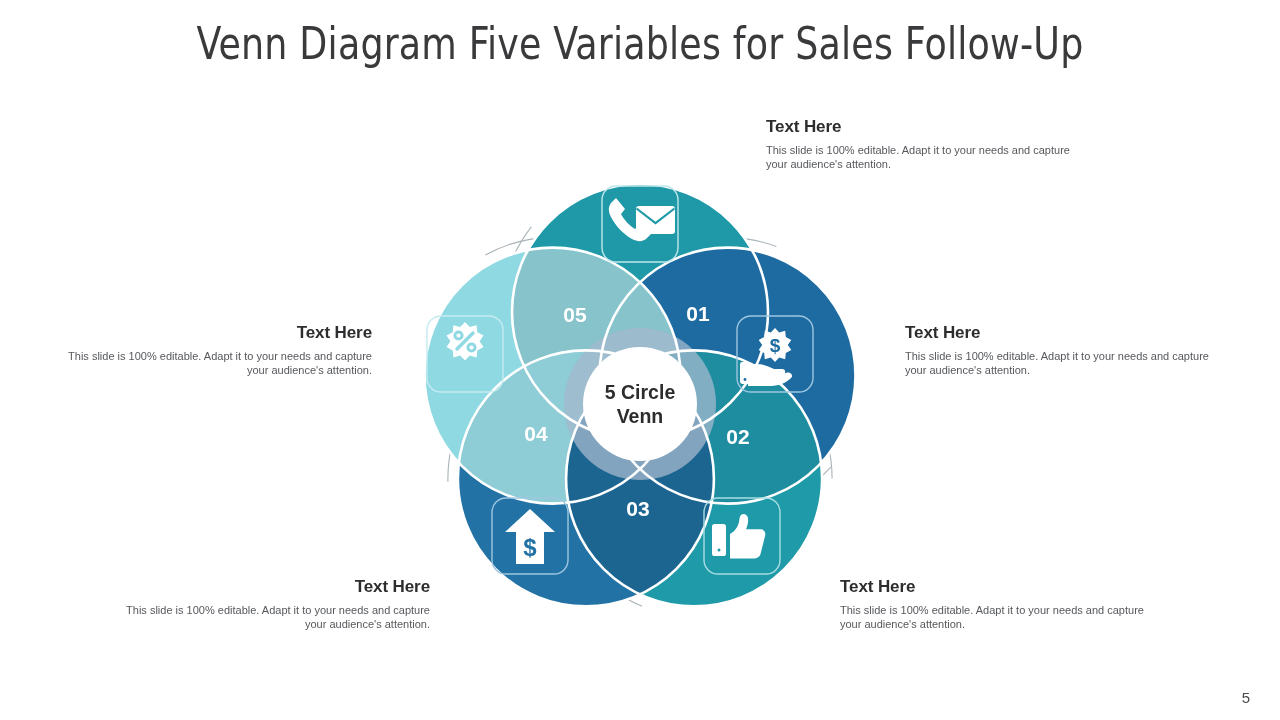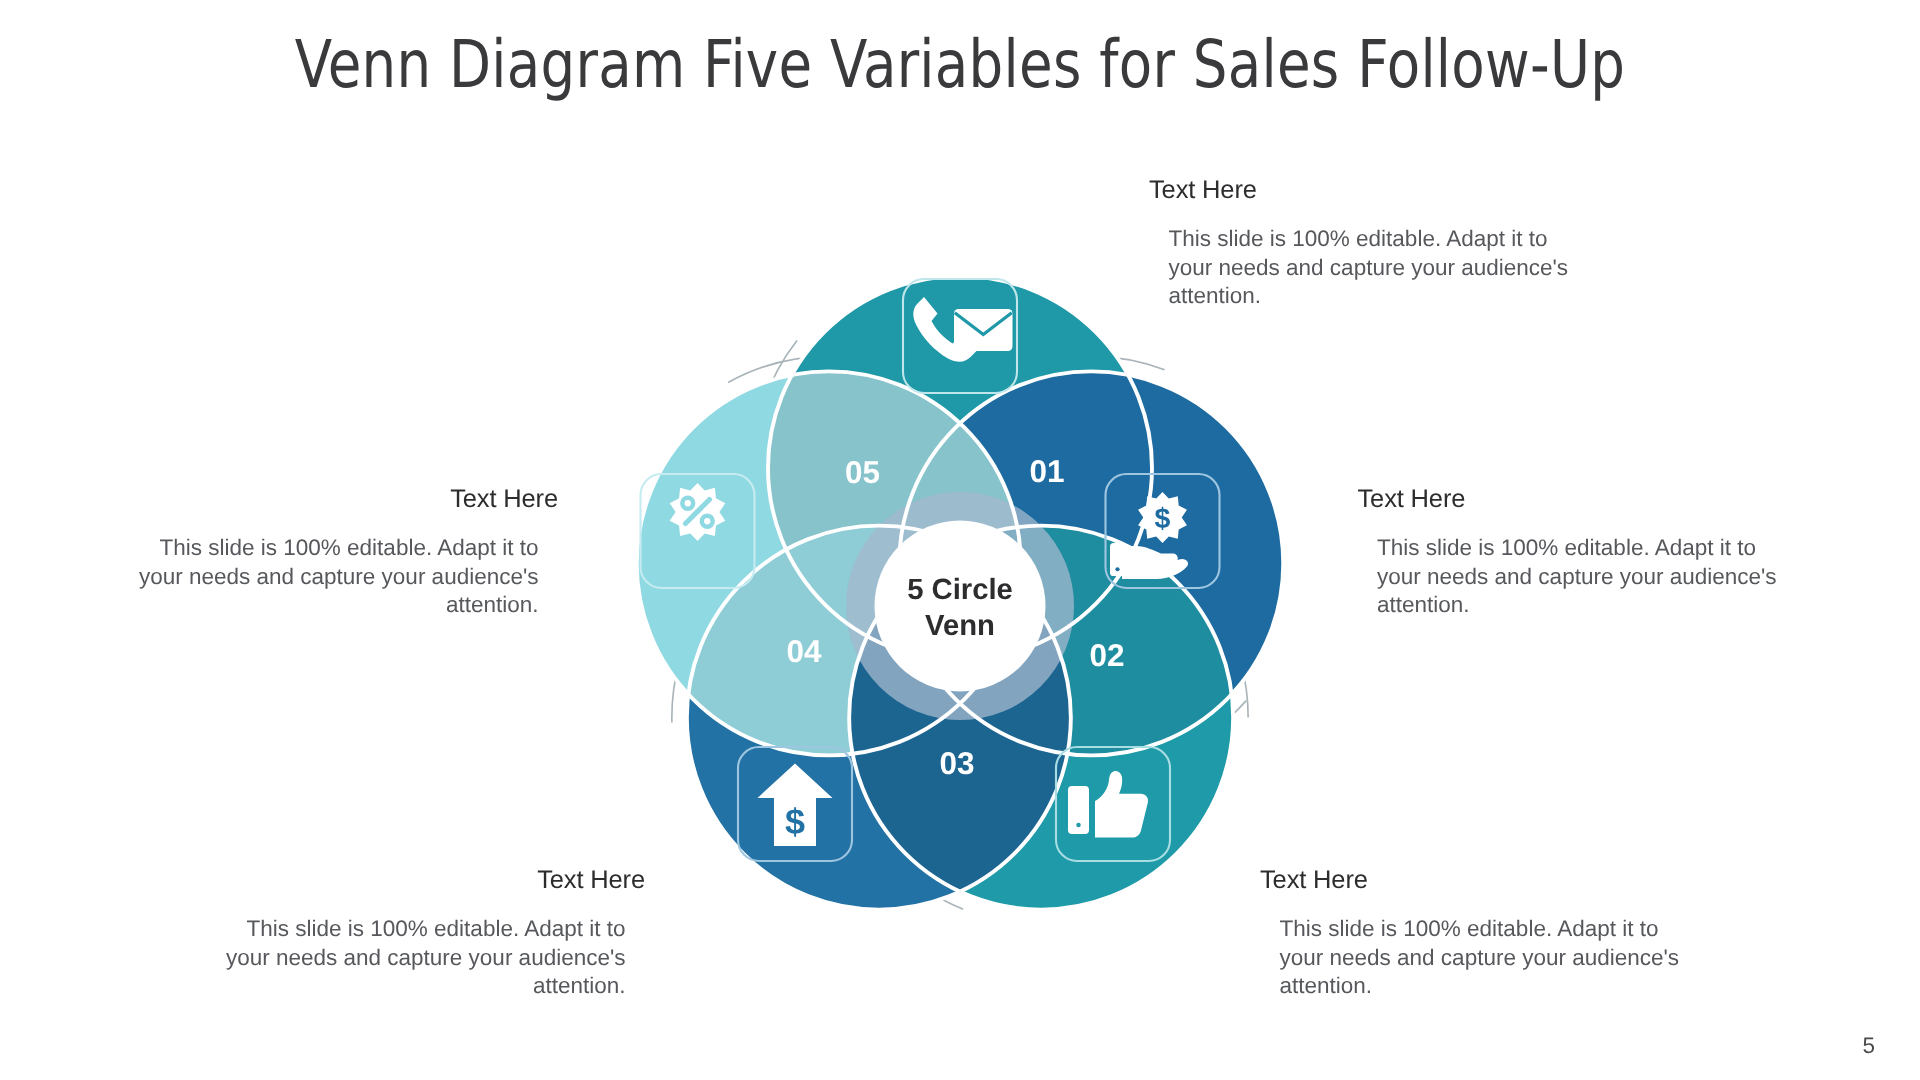--- a/index.html
+++ b/index.html
@@ -33,32 +33,32 @@
     transform-origin: center center;
   }
 
   
   .text-block {
     position: absolute;
     width: 300px;
   }
   .text-block .tb-head {
     font-size: 17px;
-    font-weight: normal;
+    font-weight: bold;
     color: #2d2d2f;
     letter-spacing: -0.1px;
     margin: 0 0 6px 0;
     line-height: 1.1;
   }
   .text-block .tb-body {
-    font-size: 15px;
+    font-size: 11px;
     font-weight: 400;
     color: #56585c;
     line-height: 1.28;
-    margin: 13px;
+    margin: 0;
   }
   .tb-left  { text-align: right; }
   .tb-right { text-align: left; }
 
   #tb-1 { left: 766px; top: 118px; width: 310px; }
   #tb-2 { left: 905px; top: 324px; width: 310px; }
   #tb-3 { left: 840px; top: 578px; width: 310px; }
   #tb-4 { left: 120px; top: 578px; width: 310px; }
   #tb-5 { left: 62px;  top: 324px; width: 310px; }
 

